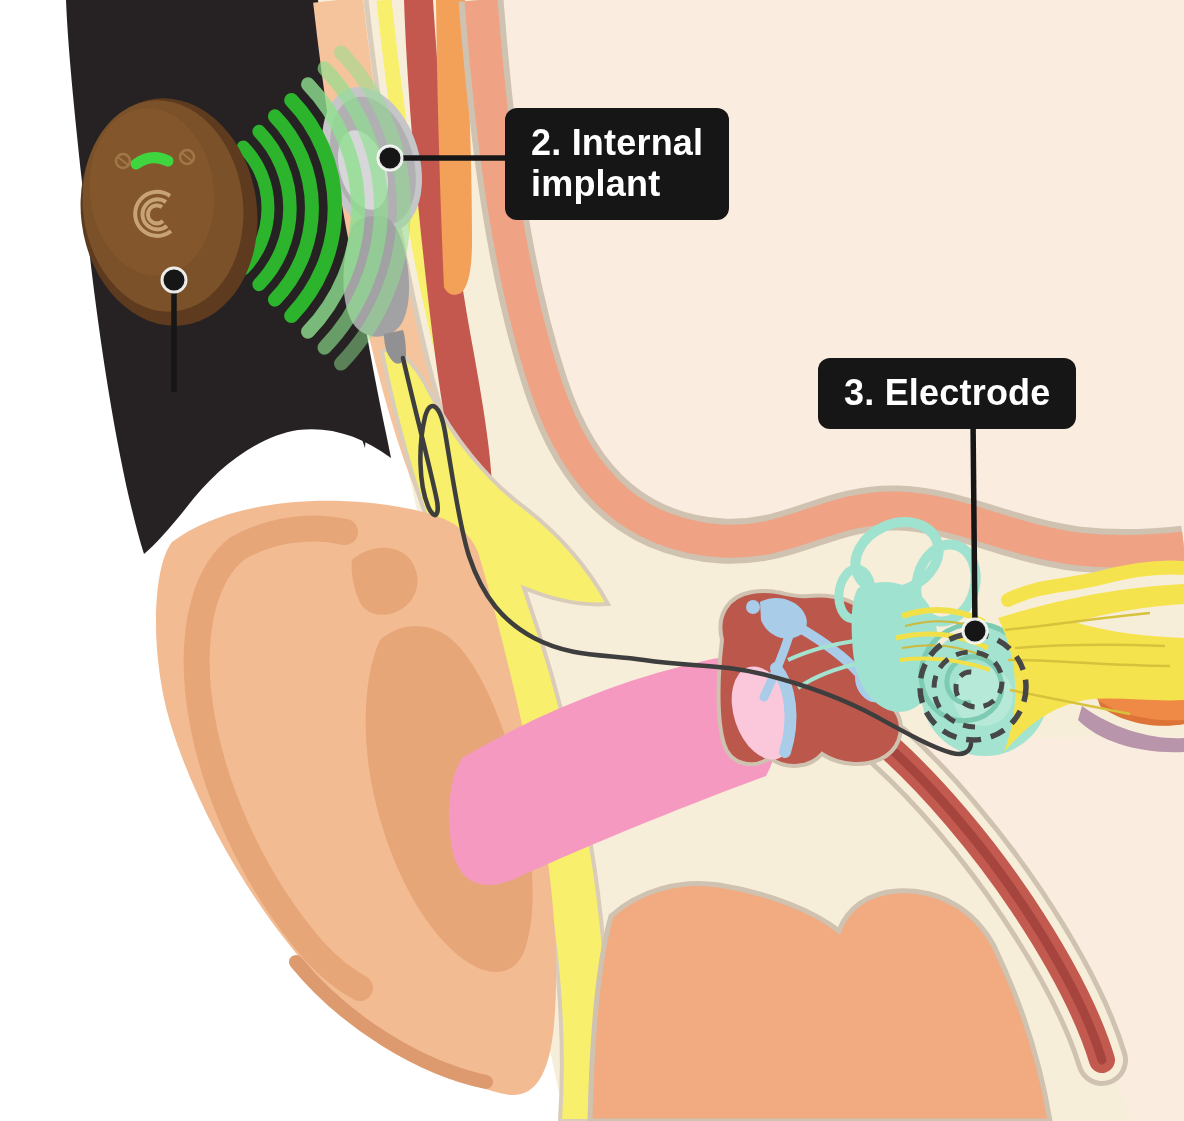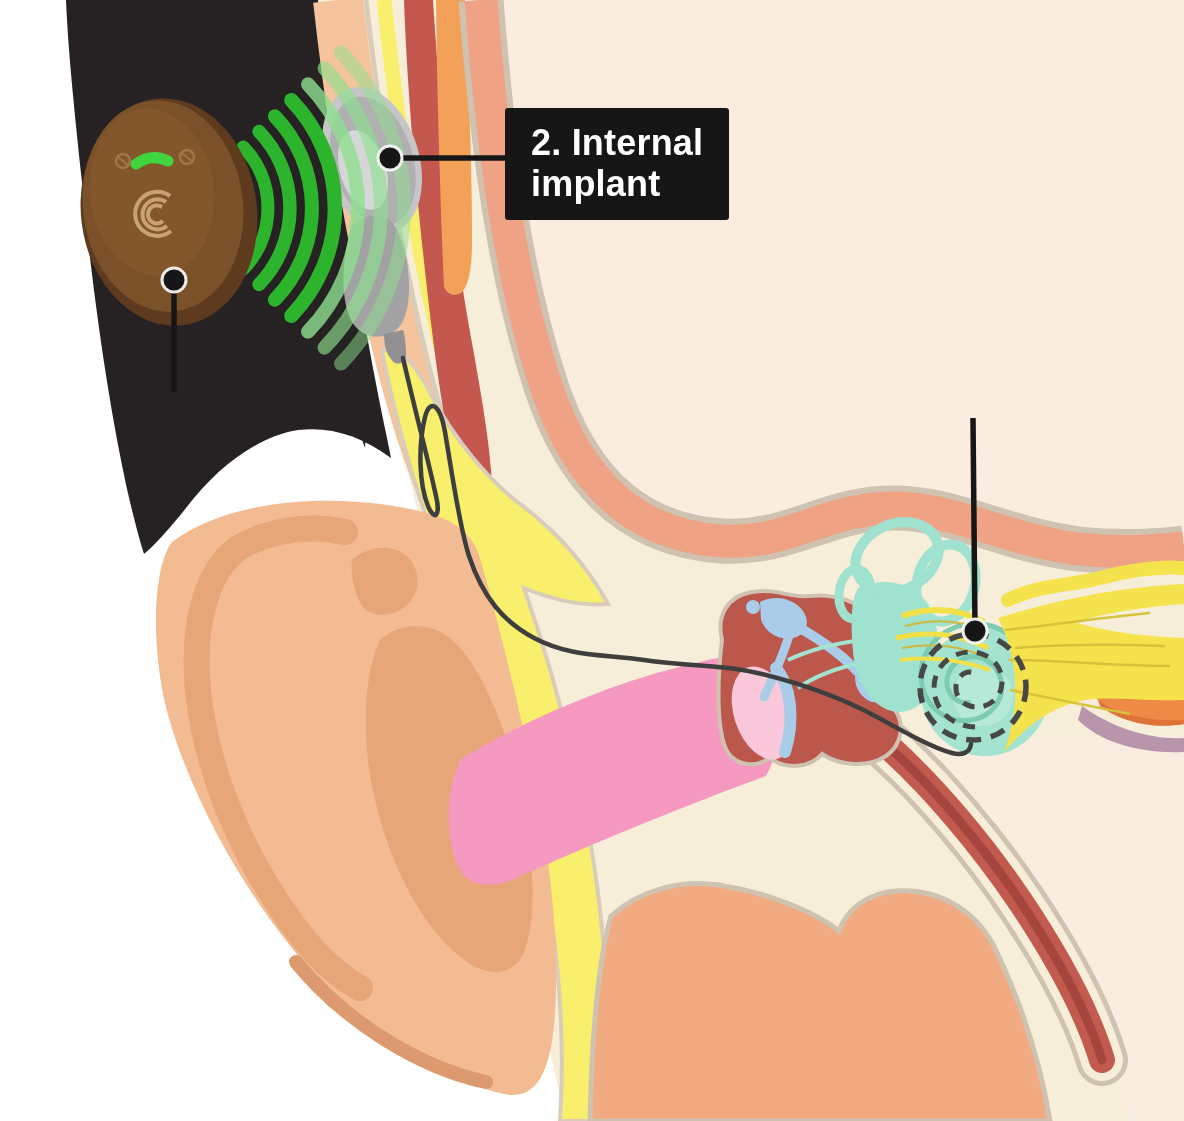--- a/index.html
+++ b/index.html
@@ -1,21 +1,21 @@
 <!DOCTYPE html>
 <html><head>
 <meta charset="utf-8">
 <style>
   html,body{margin:0;padding:0;background:#fff;}
   #stage{position:relative;width:1184px;height:1121px;overflow:hidden;background:#ffffff;
          font-family:"Liberation Sans",sans-serif;}
   #stage svg{position:absolute;left:0;top:0;}
   .label{position:absolute;background:#161616;color:#ffffff;
          font:700 36px/1.14 "Liberation Sans",sans-serif;
-         padding:14px 26px 16px 26px;border-radius:3px;white-space:pre-line;
+         padding:14px 26px 16px 26px;border-radius:12px;white-space:pre-line;
          letter-spacing:.2px;}
 </style>
 </head>
 <body>
 
 <div id="stage">
 <svg width="1184" height="1121" viewBox="0 0 1184 1121">
 
   <rect x="0" y="0" width="1184" height="1121" fill="#ffffff"></rect>
 
@@ -153,13 +153,14 @@
     <circle cx="174" cy="280" r="12" fill="#161616" stroke="rgba(255,255,255,0.9)" stroke-width="3"></circle>
     <line x1="392" y1="158" x2="509" y2="158" stroke="#161616" stroke-width="5.5"></line>
     <circle cx="390" cy="158" r="12" fill="#161616" stroke="rgba(255,255,255,0.9)" stroke-width="3"></circle>
     <line x1="973" y1="418" x2="975" y2="629" stroke="#161616" stroke-width="5.5"></line>
     <circle cx="975" cy="631" r="12" fill="#161616" stroke="rgba(255,255,255,0.9)" stroke-width="3"></circle>
   </g>
 </svg>
 
   <div class="label" style="left:505px;top:108px">2. Internal
 implant</div>
+  <div class="label" style="left:818px;top:358px">3. Electrode</div>
 </div>
 
 </body></html>

